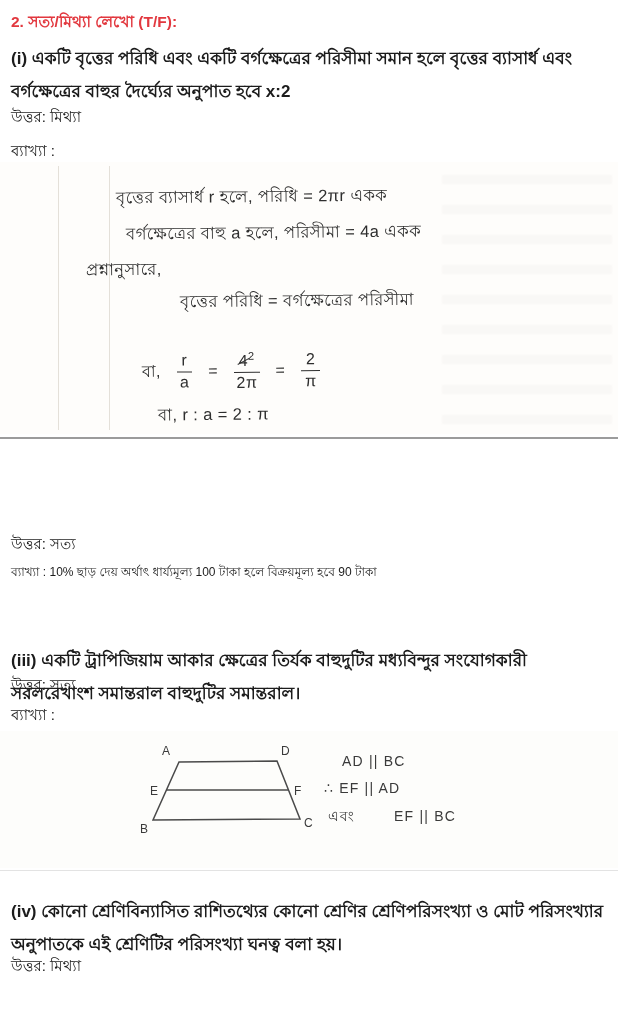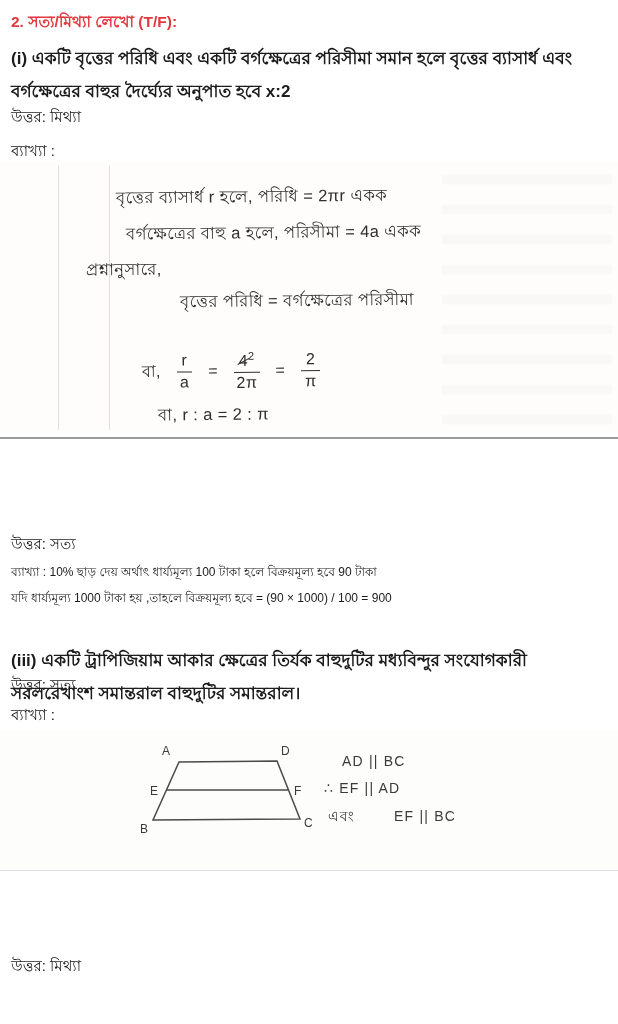--- a/index.html
+++ b/index.html
@@ -103,21 +103,20 @@
 
   <div class="abs ansline" style="top:532px">
     <span class="blabel">উত্তর:</span>
     <span>সত্য</span>
   </div>
 
   <div class="abs expline" style="top:562px">
     <span class="blabel">ব্যাখ্যা :</span>
     <span>10% ছাড় দেয় অর্থাৎ ধার্য্যমূল্য 100 টাকা হলে বিক্রয়মূল্য হবে 90 টাকা</span>
   </div>
-  <div class="abs expline" style="top:588px">যদি ধার্য্যমূল্য 1000 টাকা হয় ,তাহলে বিক্রয়মূল্য হবে = (90 × 1000) / 100 = 900</div>
 
   <div class="abs qtext" style="top:644px">(iii) একটি ট্রাপিজিয়াম আকার ক্ষেত্রের তির্যক বাহুদুটির মধ্যবিন্দুর সংযোগকারী সরলরেখাংশ সমান্তরাল বাহুদুটির সমান্তরাল।</div>
 
   <div class="abs ansline" style="top:673px">
     <span class="blabel">উত্তর:</span>
     <span>সত্য</span>
   </div>
 
   <div class="abs ansline" style="top:703px">
     <span class="blabel">ব্যাখ্যা :</span>
@@ -139,20 +138,21 @@
 
       <text class="dg-note" x="224" y="33">AD || BC</text>
       <text class="dg-note" x="206" y="60">∴  EF || AD</text>
       <text class="dg-note" x="210" y="88">এবং</text>
       <text class="dg-note" x="276" y="88">EF || BC</text>
     </svg>
   </div>
 
   <div class="divider-light"></div>
 
+  <div class="abs qtext" style="top:895px">(iv) কোনো শ্রেণিবিন্যাসিত রাশিতথ্যের কোনো শ্রেণির শ্রেণিপরিসংখ্যা ও মোট পরিসংখ্যার অনুপাতকে এই শ্রেণিটির পরিসংখ্যা ঘনত্ব বলা হয়।</div>
 
   <div class="abs ansline" style="top:954px">
     <span class="blabel">উত্তর:</span>
     <span>মিথ্যা</span>
   </div>
 
 
 </div>
 
 </body></html>

